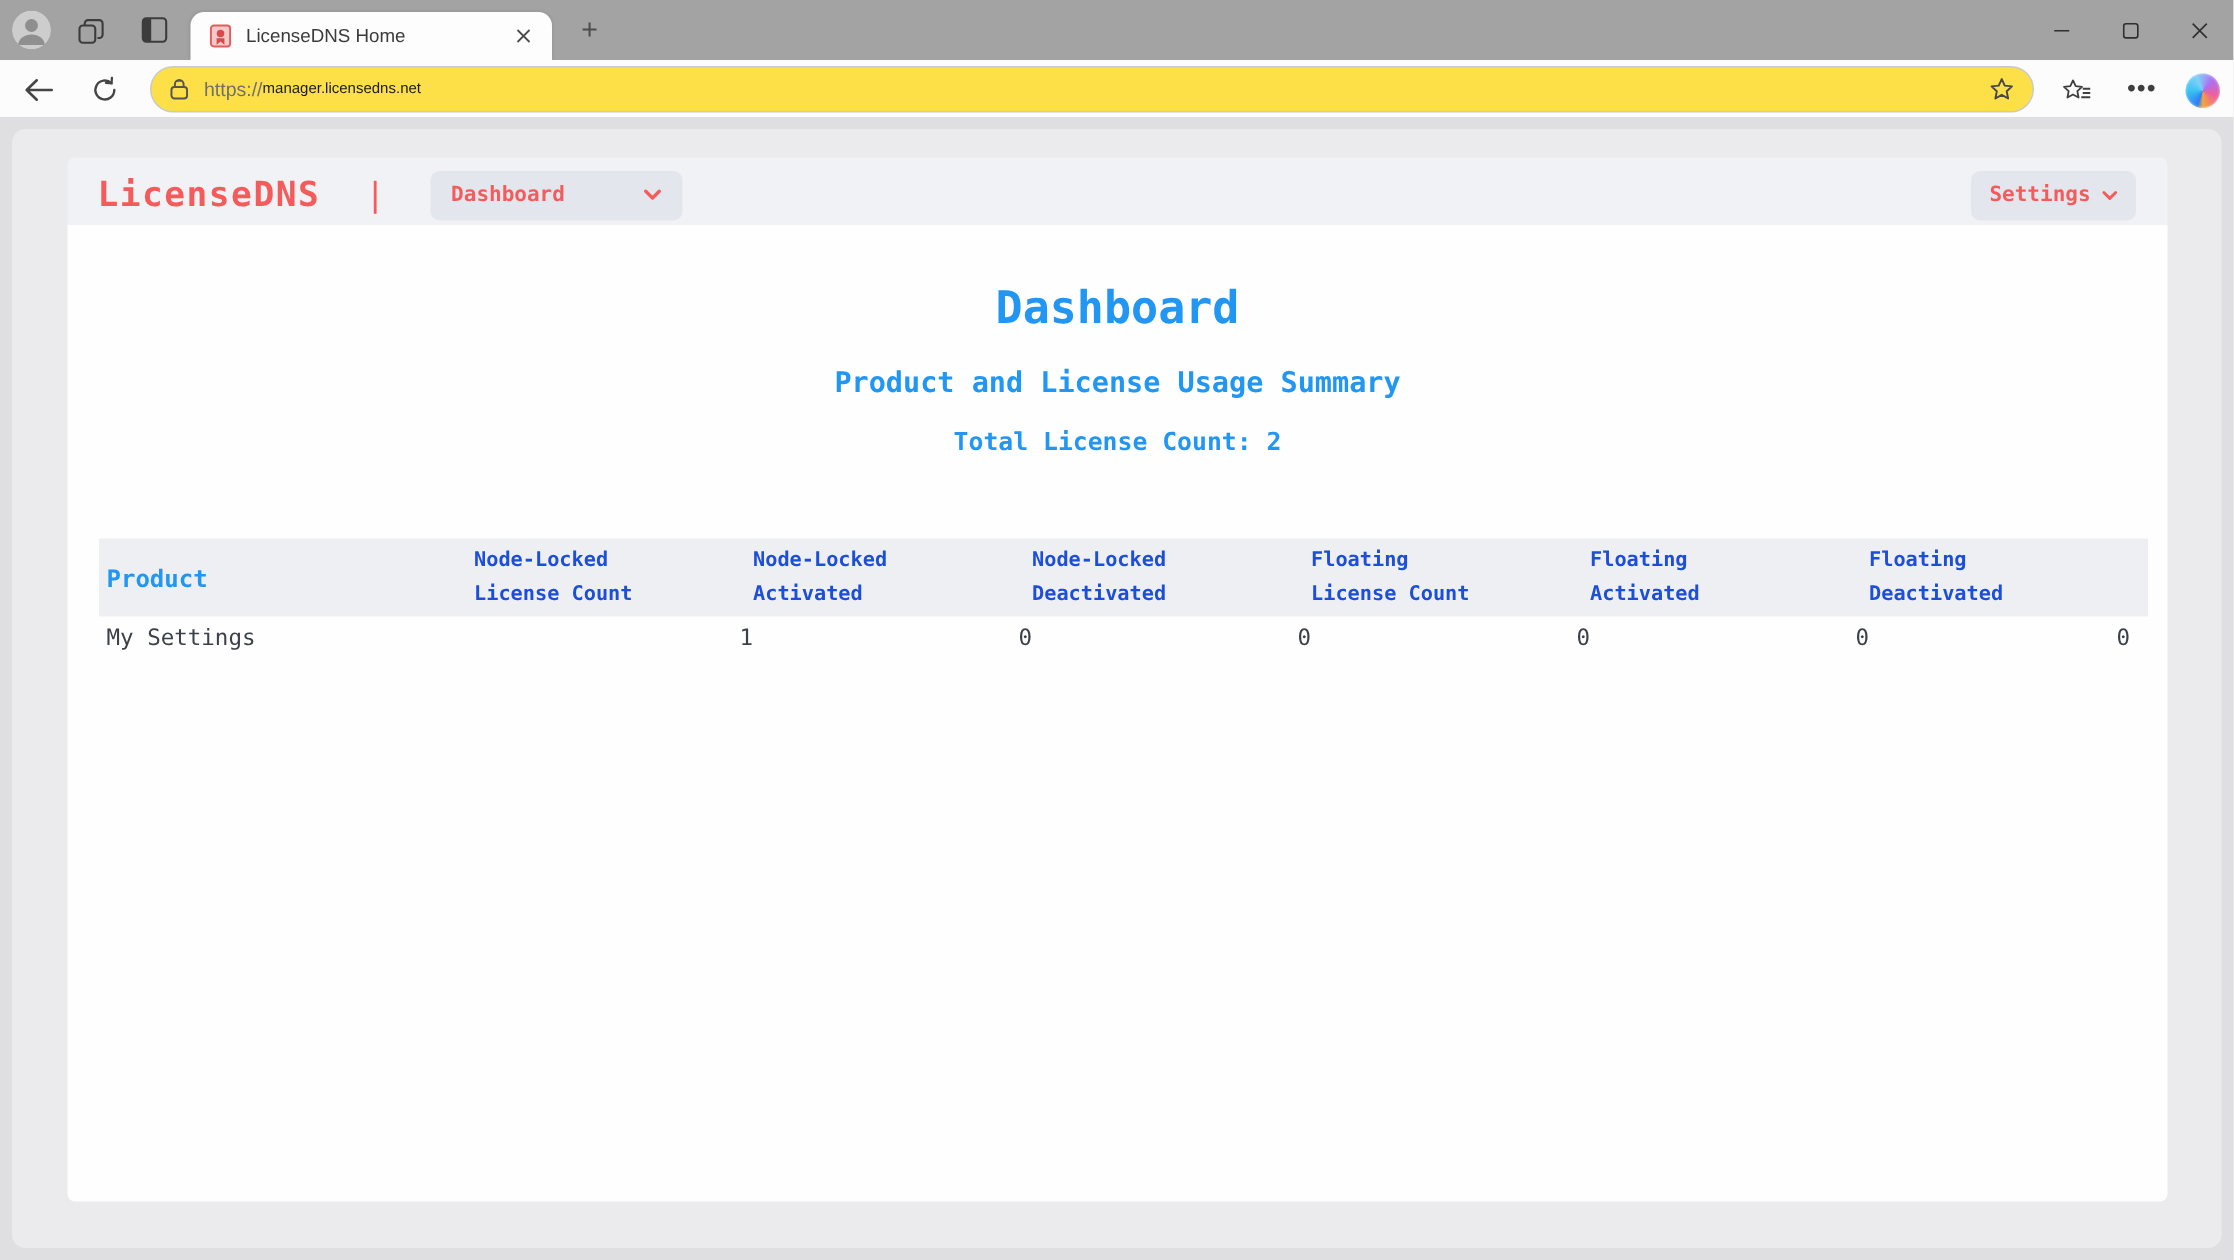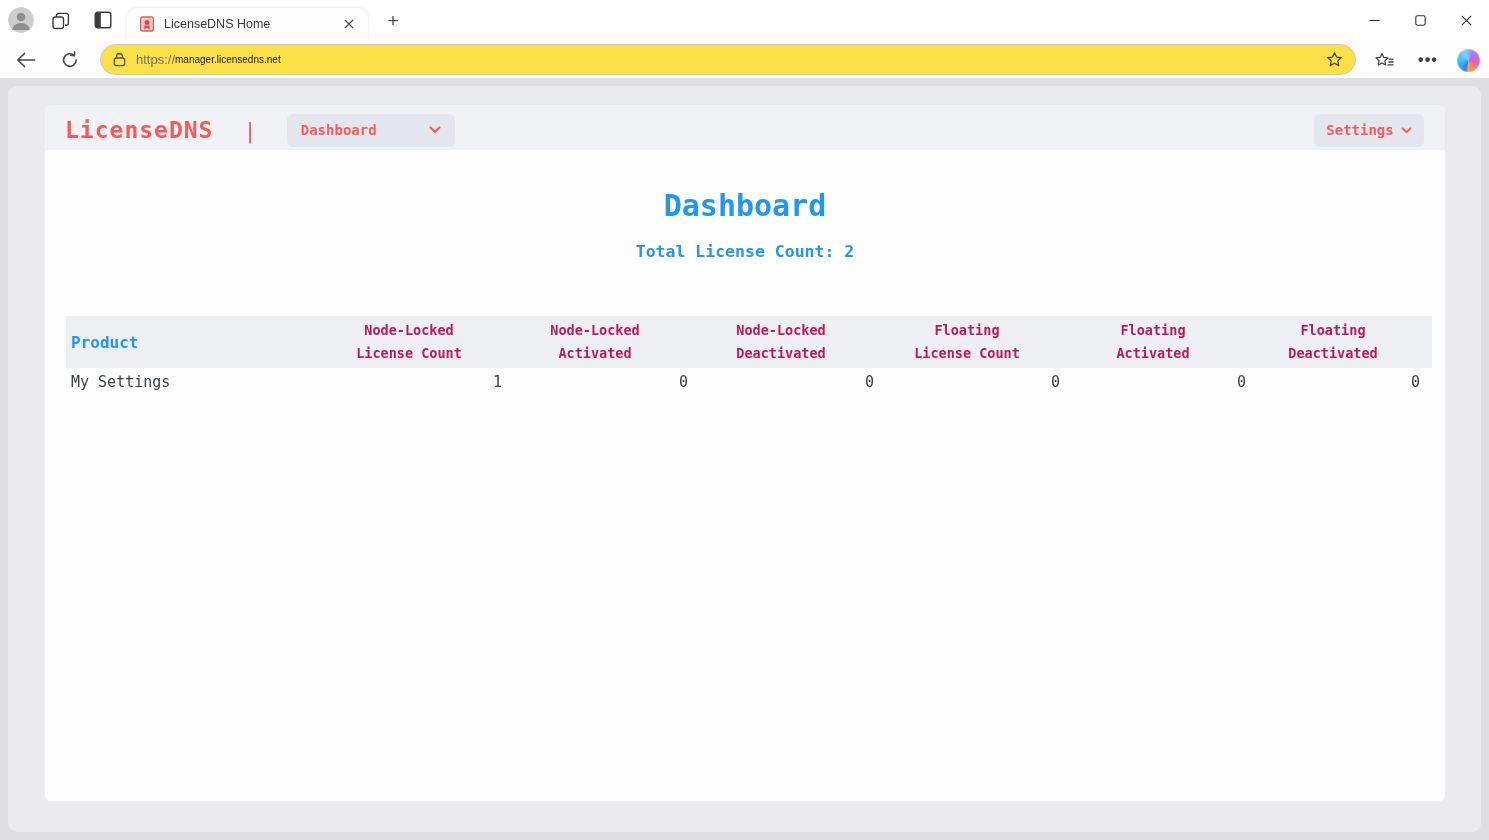--- a/index.html
+++ b/index.html
@@ -2,21 +2,21 @@
 <html><head>
 <meta charset="utf-8">
 <style>
   * { margin:0; padding:0; box-sizing:border-box; }
   html,body { width:1489px; height:840px; overflow:hidden; }
   body { font-family:"Liberation Sans","DejaVu Sans",sans-serif; background:#e2e2e4; }
 
   .window { position:relative; width:1489px; height:840px; }
 
   
-  .tabstrip { position:absolute; left:0; top:0; width:100%; height:40px; background:#ffffff; }
+  .tabstrip { position:absolute; left:0; top:0; width:100%; height:40px; background:#a3a3a3; }
   .avatar { position:absolute; left:8px; top:7px; width:26px; height:26px; border-radius:50%; overflow:hidden; cursor:pointer; }
   .strip-icon { position:absolute; top:10px; width:20px; height:20px; display:flex; align-items:center; justify-content:center; cursor:pointer; }
   .strip-icon.workspaces { left:51px; }
   .strip-icon.tablayout { left:93px; }
   .tab { position:absolute; left:127px; top:8px; width:241px; height:32px; background:#fdfdfd; border-radius:9px 9px 0 0; display:flex; align-items:center; padding:0 10px 0 12px; box-shadow:0 0 3px rgba(0,0,0,.12); cursor:pointer; }
   .tab-title { font-size:12.5px; color:#3b3b3b; flex:1; margin-left:9px; white-space:nowrap; overflow:hidden; text-overflow:ellipsis; }
   .tab-close { width:18px; height:18px; display:flex; align-items:center; justify-content:center; border-radius:4px; cursor:pointer; }
   .newtab { position:absolute; left:381px; top:9px; width:24px; height:24px; border:none; background:transparent; font-size:19px; font-weight:300; color:#4d4d4d; line-height:22px; border-radius:4px; cursor:pointer; }
   .wincontrols { position:absolute; right:0; top:0; height:40px; display:flex; }
   .winbtn { width:46px; height:40px; display:flex; align-items:center; justify-content:center; cursor:pointer; }
@@ -50,21 +50,21 @@
   .settings-dd { margin-left:auto; width:110px; padding:0 14px; justify-content:center; gap:7px; }
   .chev { flex:0 0 auto; }
 
   .card { position:absolute; left:37px; top:64px; width:1400px; height:651px; background:#fefefe; border-radius:0 0 5px 5px; padding-top:38px; }
   .page-title { text-align:center; font-size:30px; font-weight:bold; color:#2196f3; }
   .page-subtitle { text-align:center; font-size:19px; font-weight:bold; color:#2196f3; margin-top:21px; }
   .page-total { text-align:center; font-size:16.5px; font-weight:bold; color:#2196f3; margin-top:19px; }
 
   table.usage { border-collapse:collapse; table-layout:fixed; width:1366px; margin:55px 21px 0 21px; }
   table.usage col.c-product { width:250px; }
-  table.usage th { background:#edeff3; font-size:13.5px; font-weight:bold; color:#be185d; text-align:center; vertical-align:middle; padding:3px 0; line-height:23px; }
+  table.usage th { background:#edeff3; font-size:13.5px; font-weight:bold; color:#1d4ed8; text-align:left; vertical-align:middle; padding:3px 0; line-height:23px; }
   table.usage th.product-th { text-align:left; font-size:16px; color:#2196f3; padding-left:5px; cursor:pointer; }
   table.usage th .hline { display:block; }
   table.usage td { font-size:15px; color:#3b4049; text-align:right; height:27px; padding:0; }
   table.usage td.prod { text-align:left; padding-left:5px; }
   table.usage th:last-child, table.usage td:last-child { padding-right:12px; }
 
   svg { display:block; }
 </style>
 </head>
 <body>
@@ -182,20 +182,21 @@
         <button class="hdr-btn settings-dd">
           <span>Settings</span>
           <svg class="chev" width="11" height="7" viewBox="0 0 12 8" fill="none" stroke="#f45c5c" stroke-width="2.2" stroke-linecap="round" stroke-linejoin="round">
               <path d="M1.5 1.5 L6 6 L10.5 1.5"></path>
             </svg>
         </button>
       </div>
 
       <div class="card">
         <div class="page-title">Dashboard</div>
+        <div class="page-subtitle">Product and License Usage Summary</div>
         <div class="page-total">Total License Count: 2</div>
 
         <table class="usage">
           <colgroup>
             <col class="c-product">
               <col>
               <col>
               <col>
               <col>
               <col>

